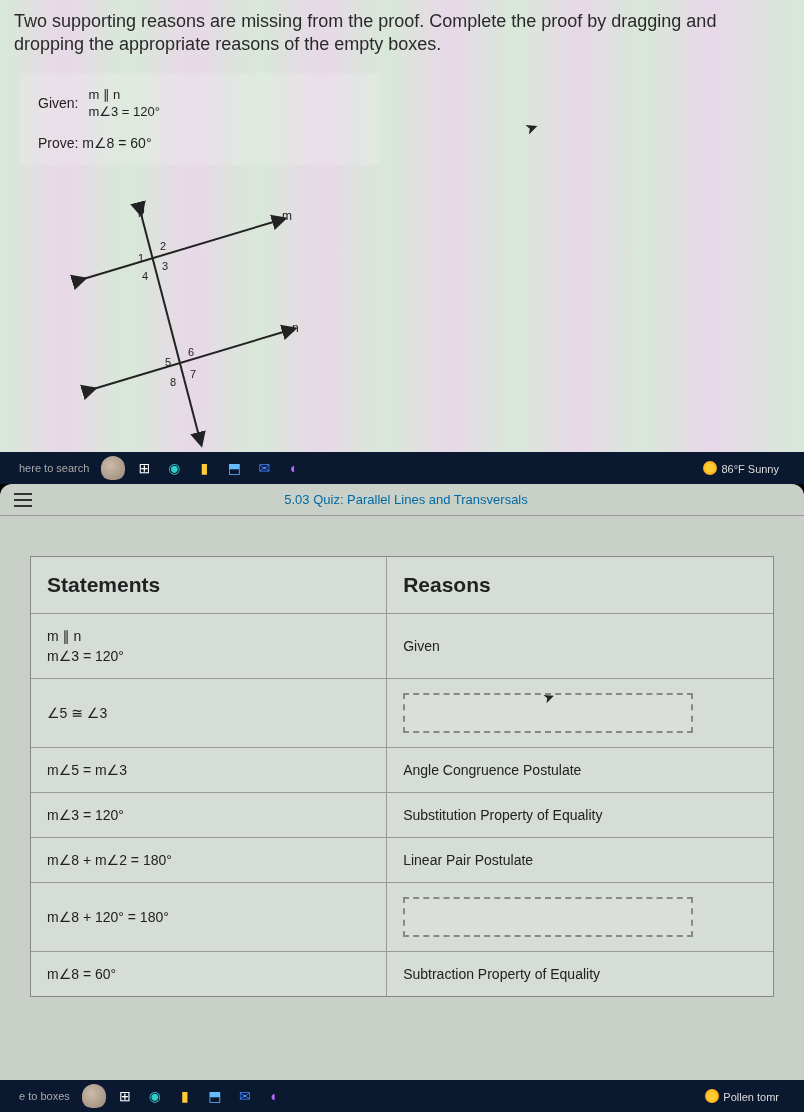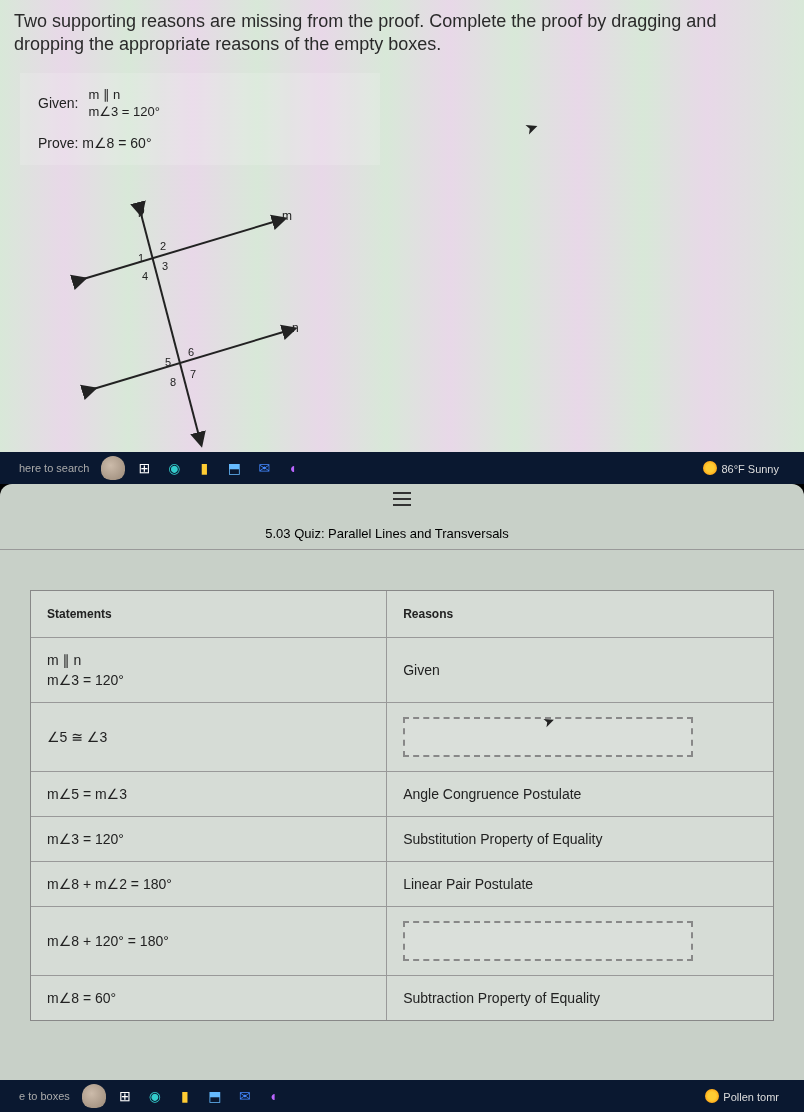--- a/index.html
+++ b/index.html
@@ -71,24 +71,23 @@
     font-size: 14px;
   }
   .tb-spacer { flex: 1; }
   .weather { display: flex; align-items: flex-end; gap: 4px; font-size: 11px; color: #ddd; padding: 0 6px; }
   .sun { width: 14px; height: 14px; border-radius: 50%; background: radial-gradient(circle, #ffcc33 40%, #ff8800 100%); }
   .quiz-header {
     display: flex;
     align-items: center;
     padding: 8px 14px;
     border-bottom: 1px solid #999;
-    color: #000000;
+    color: #0369a1;
     font-size: 13px;
     gap: 20px;
-    flex-direction: column;
   }
   .menu-lines {
     width: 18px; height: 14px;
     display: flex; flex-direction: column; justify-content: space-between;
   }
   .menu-lines span { height: 2px; background: #333; }
   .quiz-title { flex: 1; text-align: center; padding-right: 30px; }
   .proof-table {
     margin: 40px 30px 20px 30px;
     border: 1px solid #888;
@@ -98,21 +97,21 @@
   .ptrow:last-child { border-bottom: none; }
   .ptcell {
     padding: 14px 16px;
     color: #222;
     font-size: 14px;
     display: flex;
     align-items: center;
   }
   .ptcell.st { width: 48%; border-right: 1px solid #999; }
   .ptcell.rs { width: 52%; }
-  .pthead .ptcell { font-weight: bold; font-size: 12px; padding: 16px 16px; }
+  .pthead .ptcell { font-weight: bold; font-size: 21px; padding: 16px 16px; }
   .stack { display: flex; flex-direction: column; gap: 4px; }
   .dropzone {
     border: 2px dashed #888;
     width: 290px;
     height: 40px;
     background: rgba(255,255,255,0.1);
   }
   .owl {
     width: 24px; height: 24px; margin: 0 4px;
     background: radial-gradient(circle at 40% 40%, #cba, #987);

